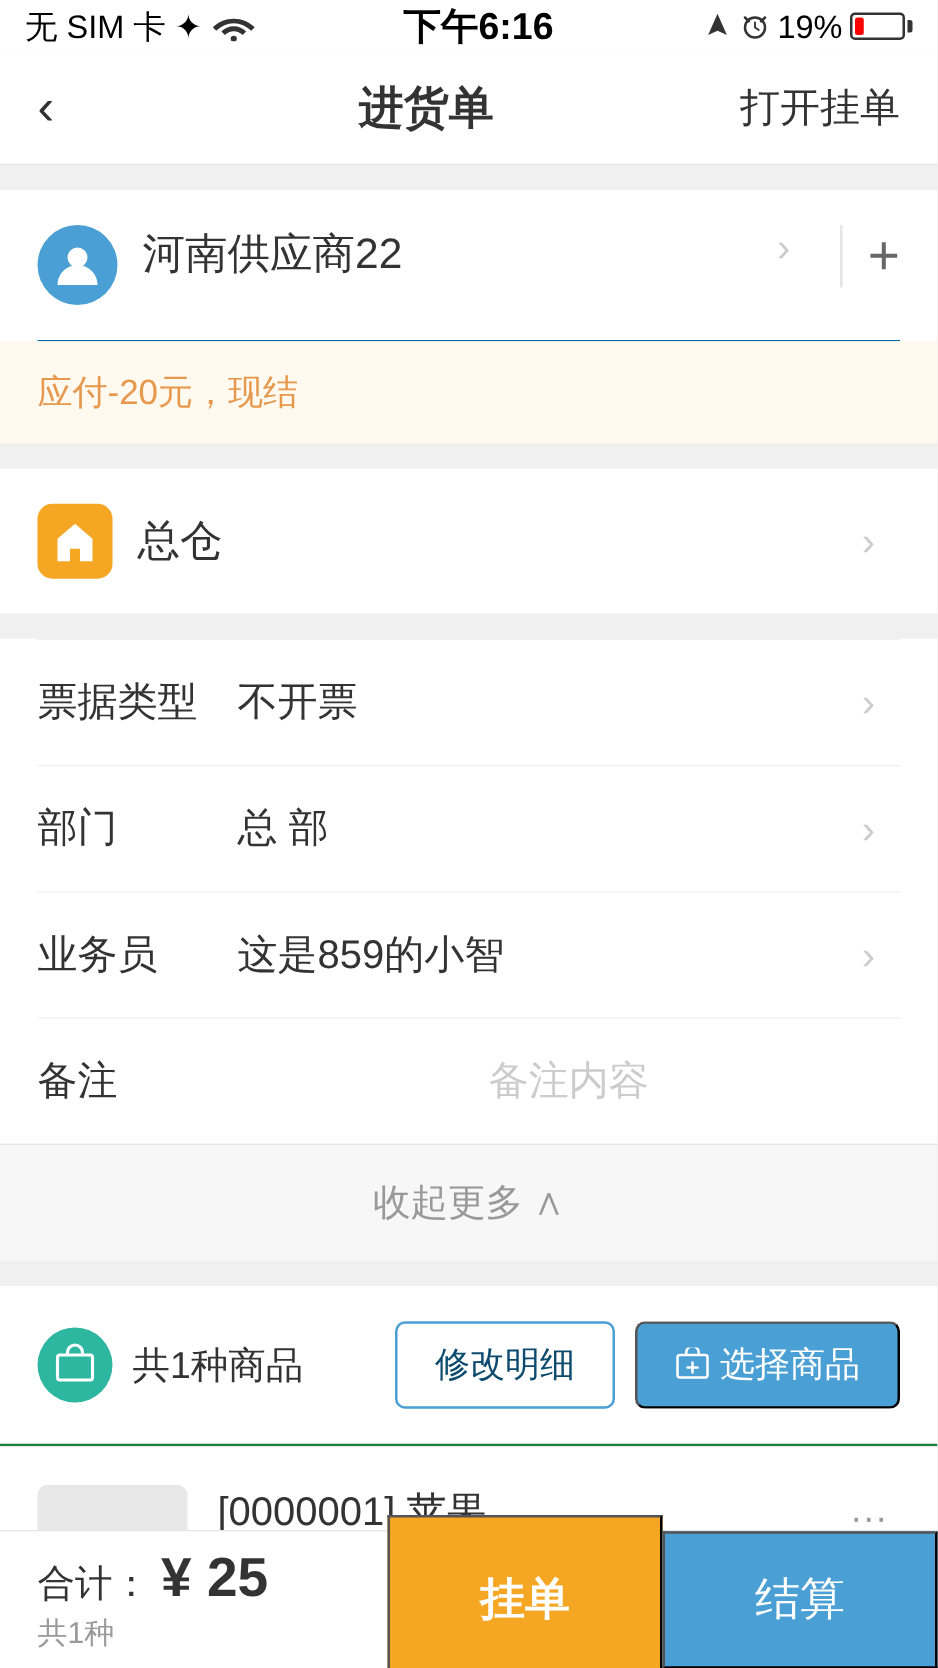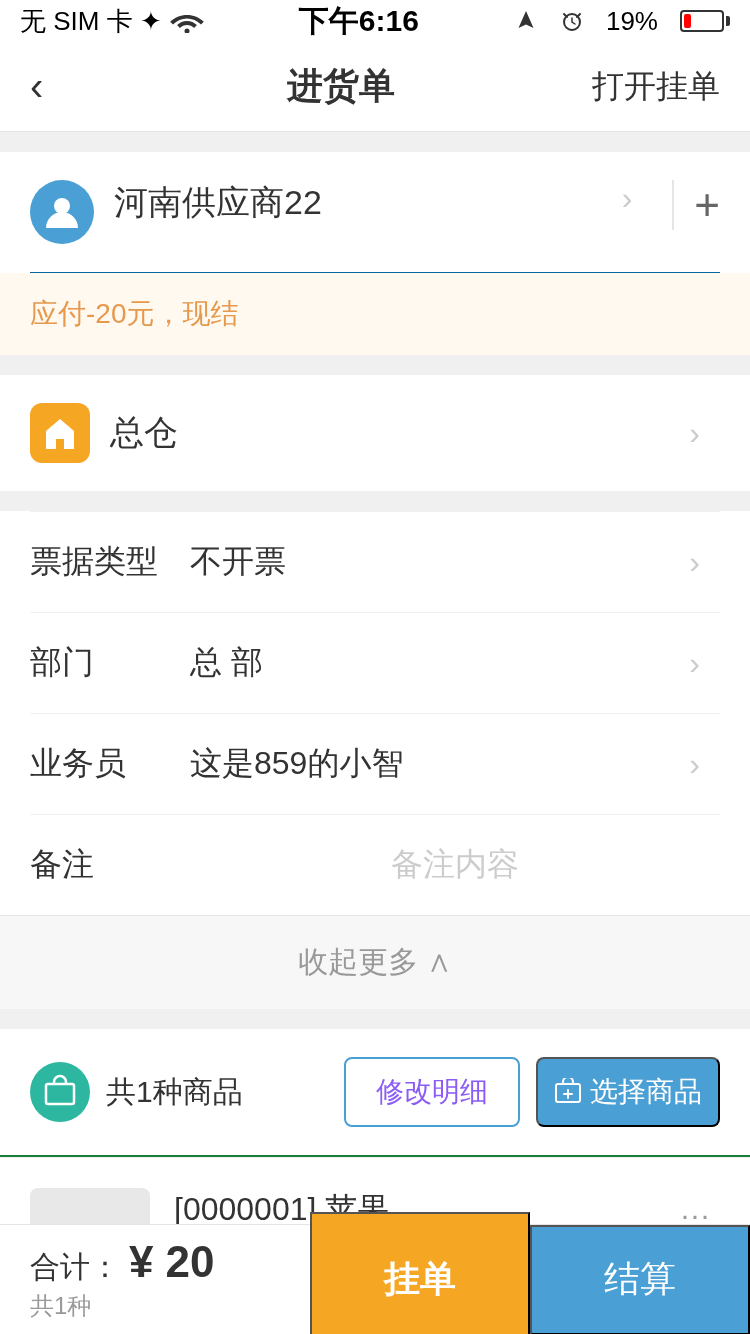--- a/index.html
+++ b/index.html
@@ -29,21 +29,21 @@
       align-items: center;
       gap: 8px;
     }
     .status-center {
       font-weight: 600;
       font-size: 30px;
     }
     .status-right {
       display: flex;
       align-items: center;
-      gap: 22px;
+      gap: 6px;
       font-size: 26px;
     }
     .battery-icon {
       display: inline-flex;
       align-items: center;
     }
     .battery-body {
       width: 44px;
       height: 22px;
       border: 2px solid #333;
@@ -233,31 +233,31 @@
       justify-content: center;
       margin-right: 16px;
     }
     .products-count {
       flex: 1;
       font-size: 30px;
       color: #333;
     }
     .btn-outline {
       border: 2px solid #4a9fd4;
-      color: #8b5cf6;
+      color: #0c4a6e;
       background: #fff;
       padding: 14px 30px;
       border-radius: 8px;
       font-size: 28px;
       margin-right: 16px;
     }
     .btn-blue {
       background: #4a9fd4;
       color: #fff;
-      padding: 14px 16px;
+      padding: 14px 30px;
       border-radius: 8px;
       font-size: 28px;
       display: flex;
       align-items: center;
       gap: 8px;
     }
 
     
     .product-item {
       background: #fff;
@@ -505,19 +505,19 @@
     </div>
     <div class="product-more">···</div>
   </div>
 
 </div>
 
 <div class="bottom-bar">
   <div class="total-section">
     <div>
       <span class="total-label">合计：</span>
-      <span class="total-amount">¥ 20</span>
+      <span class="total-amount">¥ 25</span>
     </div>
     <div class="total-count">共1种</div>
   </div>
   <button class="btn-hang">挂单</button>
   <button class="btn-checkout">结算</button>
 </div>
 
 </body></html>

